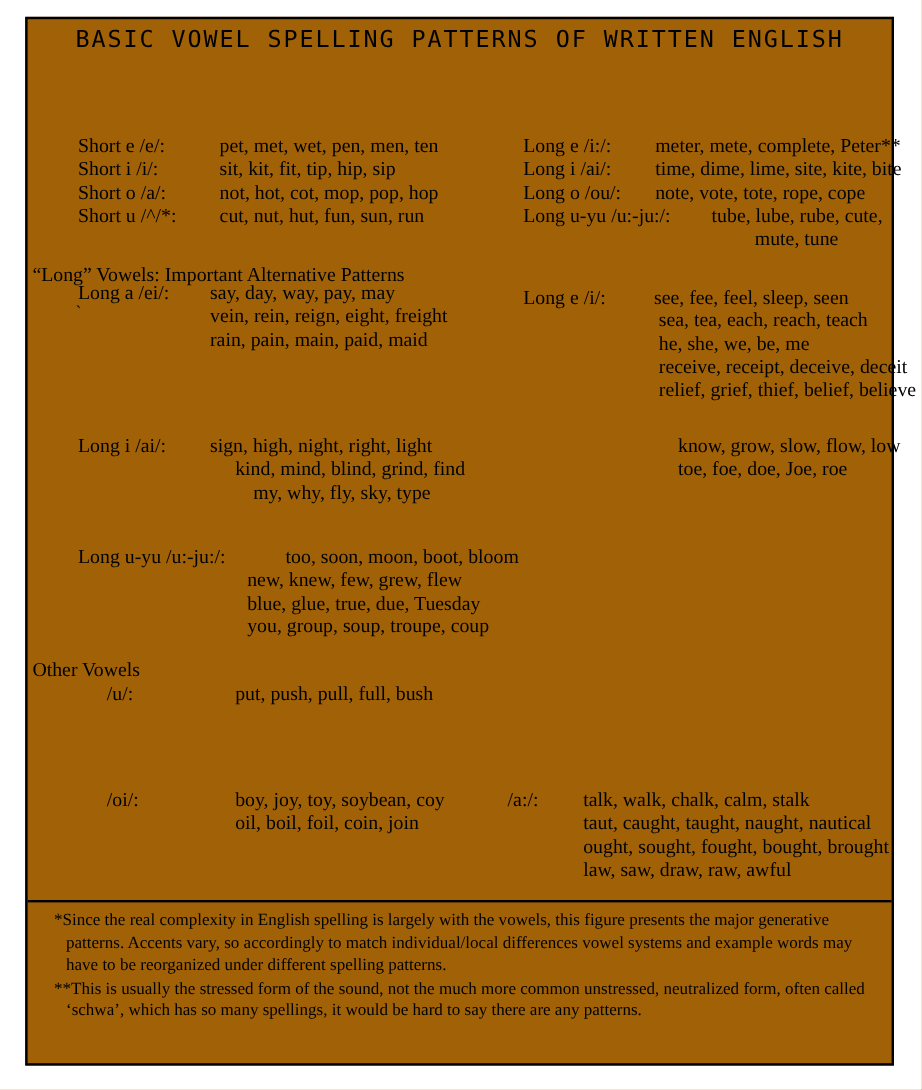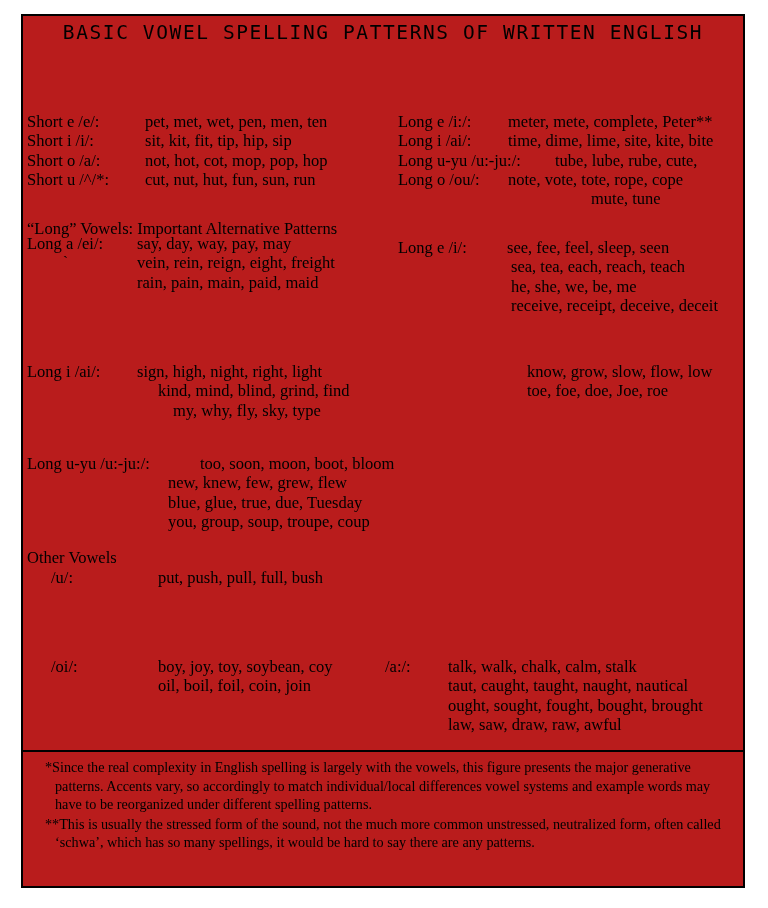--- a/index.html
+++ b/index.html
@@ -17,21 +17,21 @@
   }
 
   #figure-frame {
     position: absolute;
     left: 21px;
     top: 14px;
     width: 724px;
     height: 874px;
     border: 2px solid #000000;
     box-sizing: border-box;
-    background: #b91c1c;
+    background: #a16207;
   }
 
   
   #title-bar {
     position: absolute;
     left: 0;
     top: 0;
     width: 100%;
     height: 44px;
   }
@@ -66,20 +66,21 @@
     white-space: nowrap;
     font-size: 16.5px;
     line-height: 19.3px;
     height: 19.3px;
   }
 
   .label {
     display: inline-block;
     vertical-align: top;
     white-space: nowrap;
+    margin-left: 38px;
   }
 
   .words {
     display: inline-block;
     vertical-align: top;
     white-space: nowrap;
   }
 
   .section-head {
     position: absolute;
@@ -148,26 +149,26 @@
     </div>
 
     <div class="block" style="left:375px; top:52px;">
       <div class="row">
         <span class="label" style="width:110px">Long e /i:/:</span><span class="words">meter, mete, complete, Peter**</span>
       </div>
       <div class="row">
         <span class="label" style="width:110px">Long i /ai/:</span><span class="words">time, dime, lime, site, kite, bite</span>
       </div>
       <div class="row">
+        <span class="label" style="width:110px">Long o /ou/:</span><span class="words">note, vote, tote, rope, cope</span>
+      </div>
+      <div class="row">
         <span class="label" style="width:157px">Long u-yu /u:-ju:/:</span><span class="words">tube, lube, rube, cute,</span>
       </div>
       <div class="row">
-        <span class="label" style="width:110px">Long o /ou/:</span><span class="words">note, vote, tote, rope, cope</span>
-      </div>
-      <div class="row">
         <span class="label" style="width:193px"></span><span class="words">mute, tune</span>
       </div>
     </div>
 
     <div class="section-head" style="left:4px; top:159px;">“Long” Vowels: Important Alternative Patterns</div>
 
     <div class="block" style="left:4px; top:174px;">
       <div class="row">
         <span class="label" style="width:110px">Long a /ei/:</span><span class="words">say, day, way, pay, may</span>
       </div>
@@ -185,20 +186,23 @@
         <span class="label" style="width:109px">Long e /i/:</span><span class="words">see, fee, feel, sleep, seen</span>
       </div>
       <div class="row">
         <span class="label" style="width:113px"></span><span class="words">sea, tea, each, reach, teach</span>
       </div>
       <div class="row">
         <span class="label" style="width:113px"></span><span class="words">he, she, we, be, me</span>
       </div>
       <div class="row">
         <span class="label" style="width:113px"></span><span class="words">receive, receipt, deceive, deceit</span>
+      </div>
+      <div class="row">
+        <span class="label" style="width:113px"></span><span class="words">relief, grief, thief, belief, believe</span>
       </div>
     </div>
 
     <div class="block" style="left:4px; top:302px;">
       <div class="row">
         <span class="label" style="width:110px">Long i /ai/:</span><span class="words">sign, high, night, right, light</span>
       </div>
       <div class="row">
         <span class="label" style="width:131px"></span><span class="words">kind, mind, blind, grind, find</span>
       </div>

